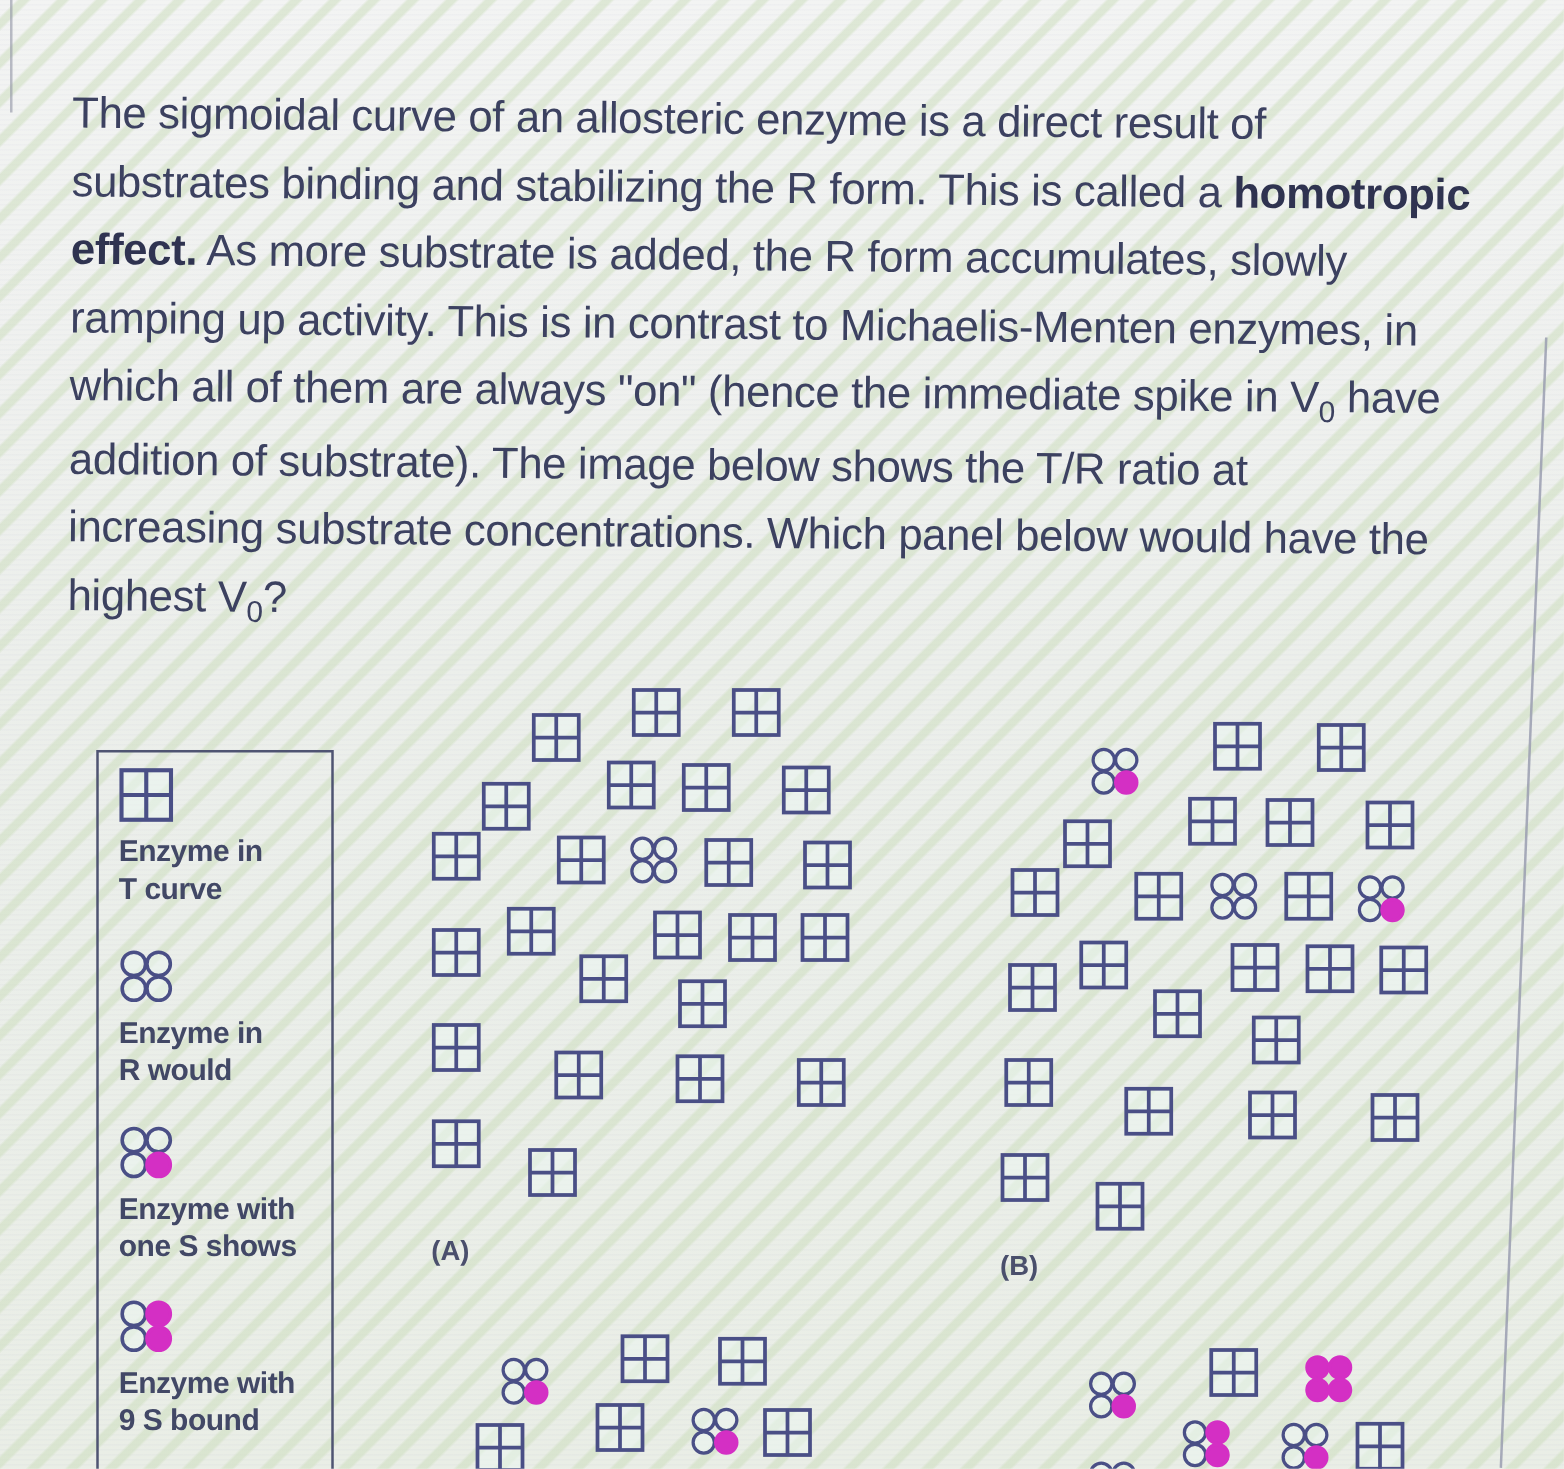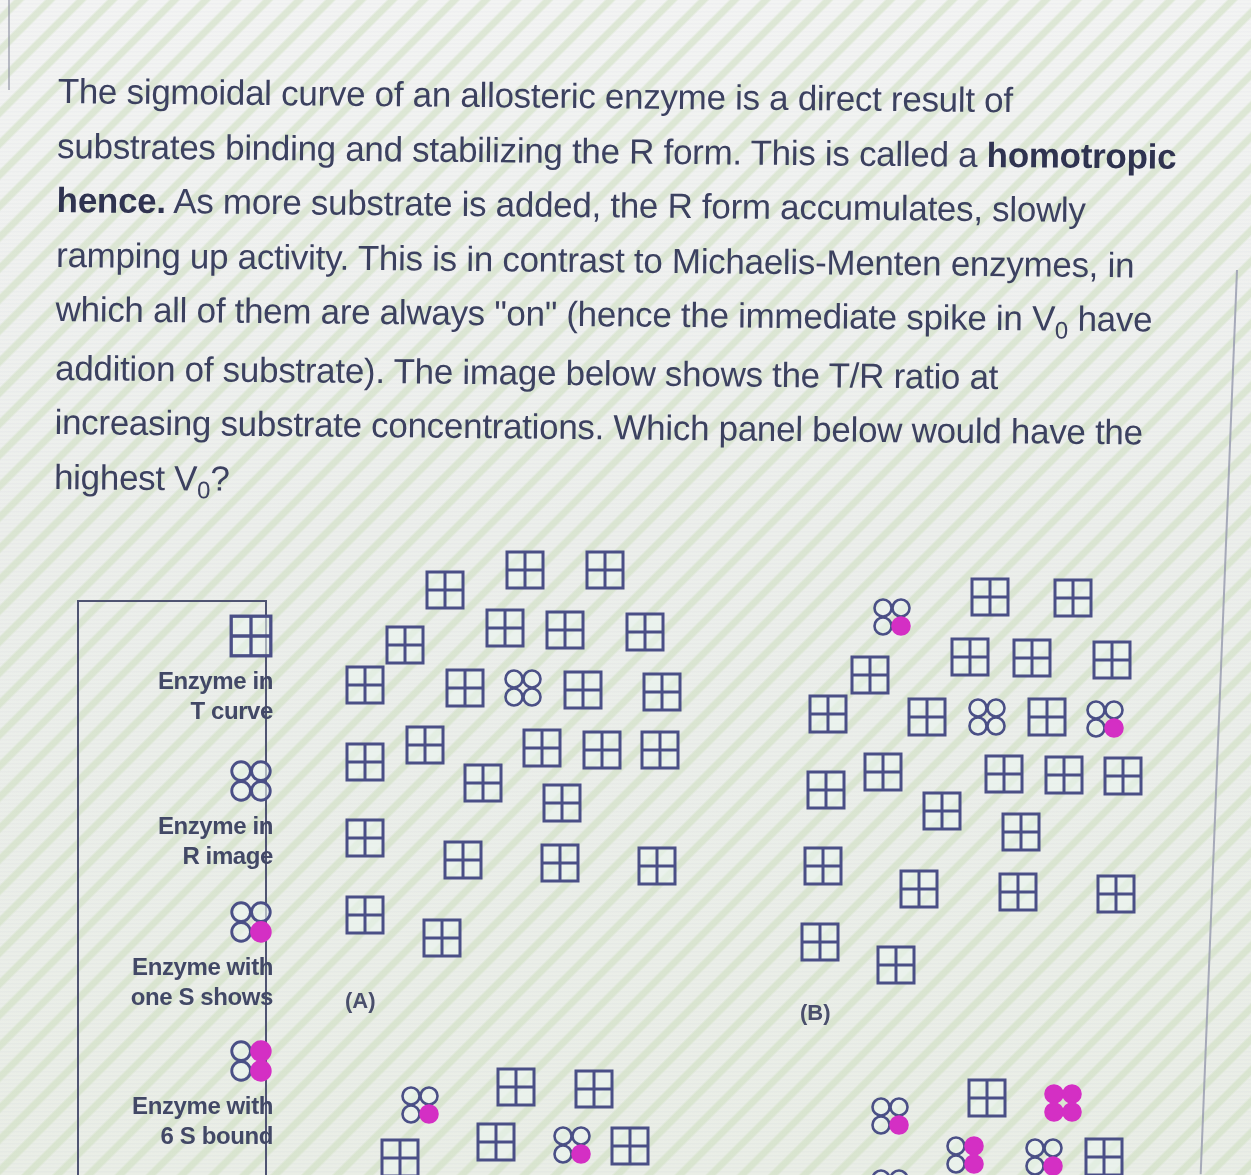--- a/index.html
+++ b/index.html
@@ -83,23 +83,23 @@
       position: absolute;
       left: 77px;
       top: 600px;
       width: 190px;
       height: 600px;
       border: 2px solid #4f5472;
       box-sizing: border-box;
     }
     .legend-item {
       position: absolute;
-      left: 4px;
+      left: 16px;
       width: 190px;
-      text-align: right;
+      text-align: left;
     }
     .legend-label {
       font-weight: bold;
       font-size: 24px;
       line-height: 30px;
       color: #424866;
       letter-spacing: -0.4px;
     }
     .legend-icon {
       display: inline-block;
@@ -123,52 +123,52 @@
   </style>
 </head>
 <body>
 
 <div class="frame-line-left"></div>
 <div class="frame-line-right"></div>
 
 <div class="question" id="question">
     <span class="line"><span>The sigmoidal curve of an allosteric enzyme is a direct result of</span></span>
     <span class="line"><span>substrates binding and stabilizing the R form.  This is called a </span><b>homotropic</b></span>
-    <span class="line"><b>hence.</b><span> As more substrate is added, the R form accumulates, slowly</span></span>
+    <span class="line"><b>effect.</b><span> As more substrate is added, the R form accumulates, slowly</span></span>
     <span class="line"><span>ramping up activity.  This is in contrast to Michaelis-Menten enzymes, in</span></span>
     <span class="line"><span>which all of them are always "on" (hence the immediate spike in V</span><span class="sub">0</span><span> have</span></span>
     <span class="line"><span>addition of substrate).  The image below shows the T/R ratio at</span></span>
     <span class="line"><span>increasing substrate concentrations.  Which panel below would have the</span></span>
     <span class="line"><span>highest V</span><span class="sub">0</span><span>?</span></span>
   </div>
 
 <div class="legend" id="legend">
     <div class="legend-item" style="top: 12px;"><span class="legend-icon"><svg width="44" height="44" viewBox="0 0 40 40">
     <rect x="2" y="2" width="36" height="36" fill="rgba(235,245,240,0.55)" stroke="#4a4f86" stroke-width="3"></rect>
     <line x1="20" y1="2" x2="20" y2="38" stroke="#4a4f86" stroke-width="3"></line>
     <line x1="2" y1="20" x2="38" y2="20" stroke="#4a4f86" stroke-width="3"></line>
   </svg></span><div class="legend-label">Enzyme in</div><div class="legend-label">T curve</div></div>
     <div class="legend-item" style="top: 157px;"><span class="legend-icon"><svg width="44" height="44" viewBox="0 0 40 40">
           <circle cx="11" cy="11" r="8.5" fill="rgba(235,245,240,0.6)" stroke="#4a4f86" stroke-width="2.6"></circle>
           <circle cx="29" cy="11" r="8.5" fill="rgba(235,245,240,0.6)" stroke="#4a4f86" stroke-width="2.6"></circle>
           <circle cx="11" cy="29" r="8.5" fill="rgba(235,245,240,0.6)" stroke="#4a4f86" stroke-width="2.6"></circle>
           <circle cx="29" cy="29" r="8.5" fill="rgba(235,245,240,0.6)" stroke="#4a4f86" stroke-width="2.6"></circle>
-        </svg></span><div class="legend-label">Enzyme in</div><div class="legend-label">R image</div></div>
+        </svg></span><div class="legend-label">Enzyme in</div><div class="legend-label">R would</div></div>
     <div class="legend-item" style="top: 298px;"><span class="legend-icon"><svg width="44" height="44" viewBox="0 0 40 40">
           <circle cx="11" cy="11" r="8.5" fill="rgba(235,245,240,0.6)" stroke="#4a4f86" stroke-width="2.6"></circle>
           <circle cx="29" cy="11" r="8.5" fill="rgba(235,245,240,0.6)" stroke="#4a4f86" stroke-width="2.6"></circle>
           <circle cx="11" cy="29" r="8.5" fill="rgba(235,245,240,0.6)" stroke="#4a4f86" stroke-width="2.6"></circle>
           <circle cx="29" cy="29" r="8.5" fill="#d42fc4" stroke="#d42fc4" stroke-width="2.6"></circle>
         </svg></span><div class="legend-label">Enzyme with</div><div class="legend-label">one S shows</div></div>
     <div class="legend-item" style="top: 437px;"><span class="legend-icon"><svg width="44" height="44" viewBox="0 0 40 40">
           <circle cx="11" cy="11" r="8.5" fill="rgba(235,245,240,0.6)" stroke="#4a4f86" stroke-width="2.6"></circle>
           <circle cx="29" cy="11" r="8.5" fill="#d42fc4" stroke="#d42fc4" stroke-width="2.6"></circle>
           <circle cx="11" cy="29" r="8.5" fill="rgba(235,245,240,0.6)" stroke="#4a4f86" stroke-width="2.6"></circle>
           <circle cx="29" cy="29" r="8.5" fill="#d42fc4" stroke="#d42fc4" stroke-width="2.6"></circle>
-        </svg></span><div class="legend-label">Enzyme with</div><div class="legend-label">6 S bound</div></div>
+        </svg></span><div class="legend-label">Enzyme with</div><div class="legend-label">9 S bound</div></div>
   </div>
 
 <div id="diagram">
     <div>
       <div class="enz" style="left: 425px; top: 570px;">
         <svg width="40" height="40" viewBox="0 0 40 40">
     <rect x="2" y="2" width="36" height="36" fill="rgba(235,245,240,0.55)" stroke="#4a4f86" stroke-width="3"></rect>
     <line x1="20" y1="2" x2="20" y2="38" stroke="#4a4f86" stroke-width="3"></line>
     <line x1="2" y1="20" x2="38" y2="20" stroke="#4a4f86" stroke-width="3"></line>
   </svg>

